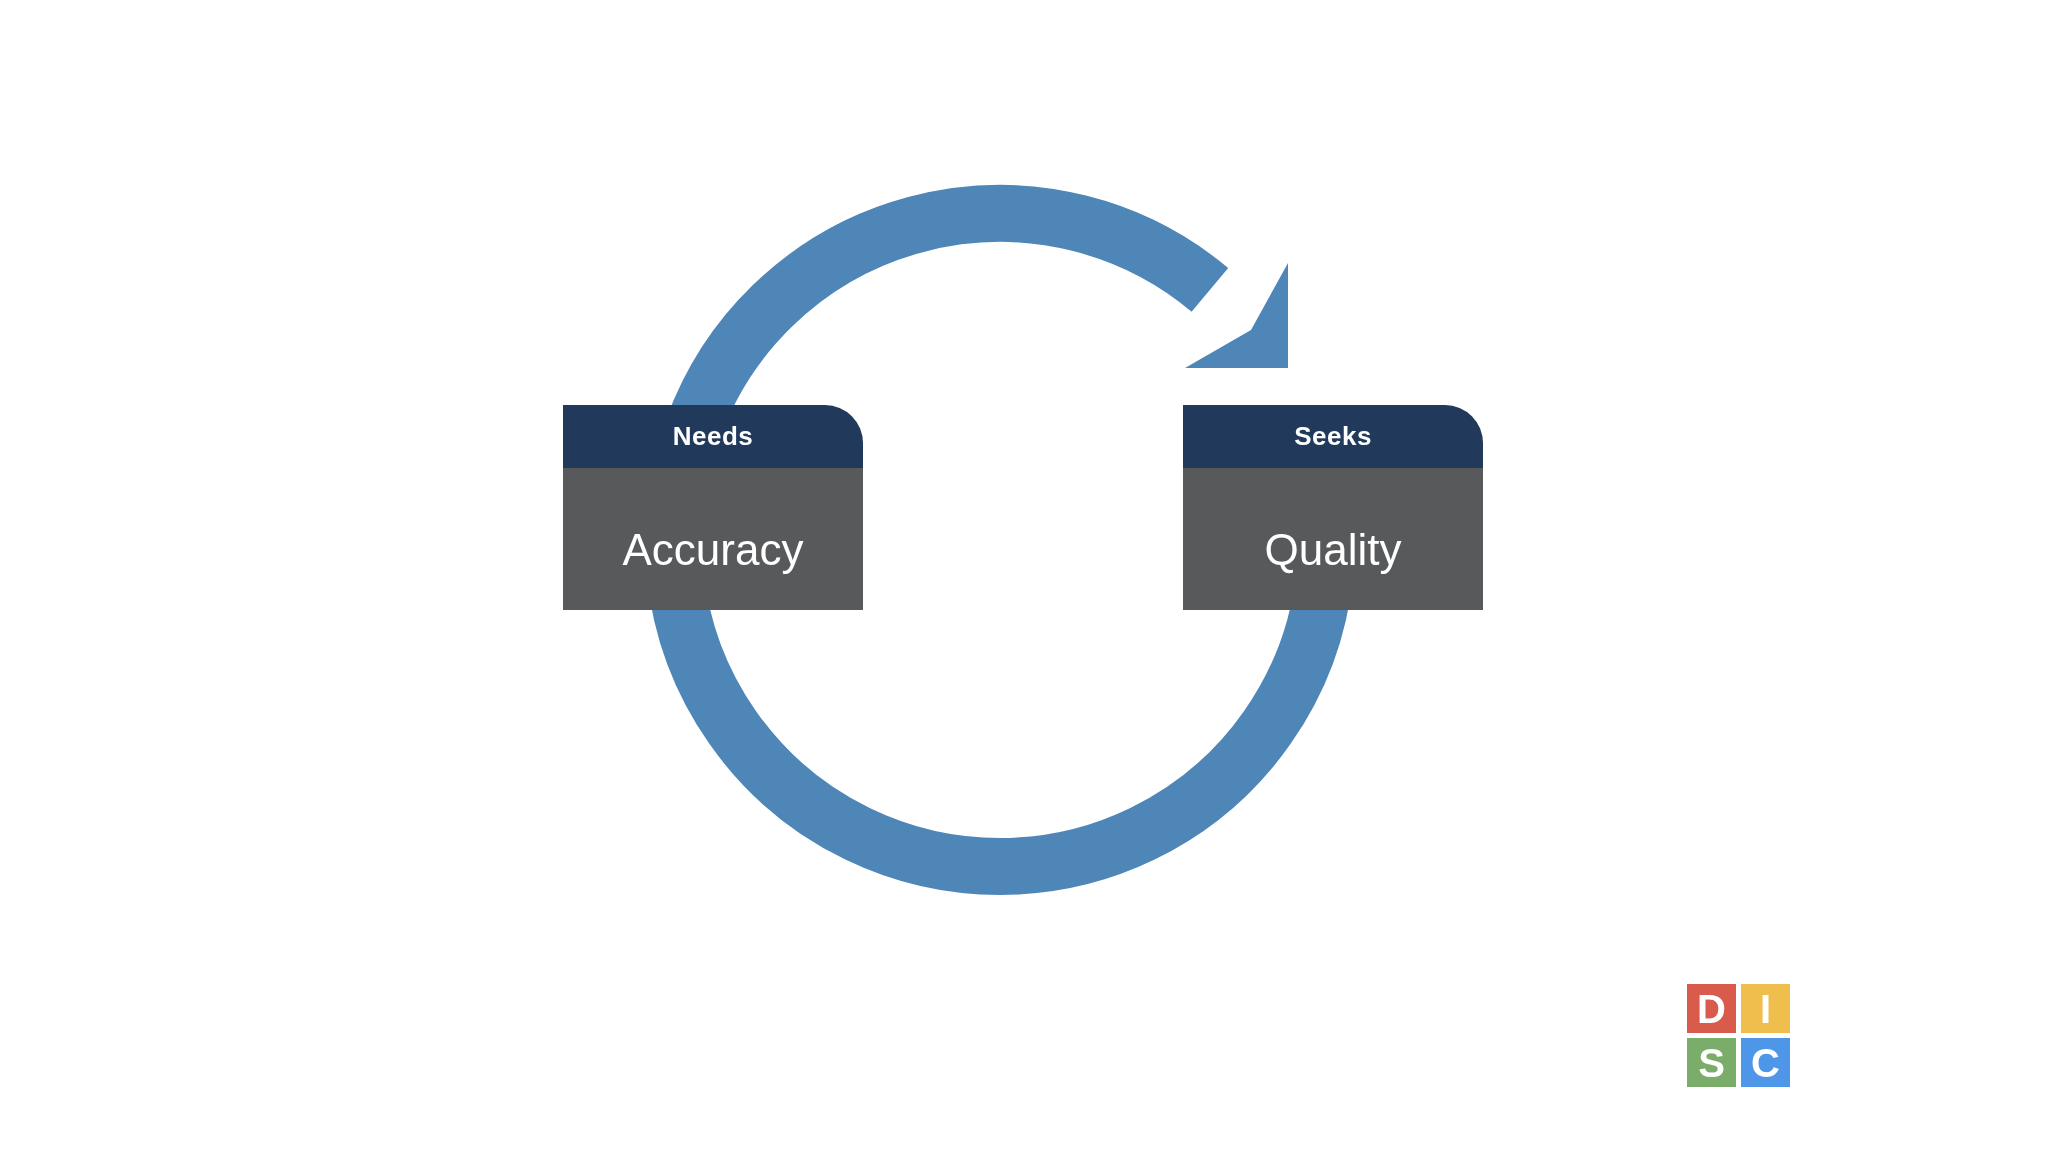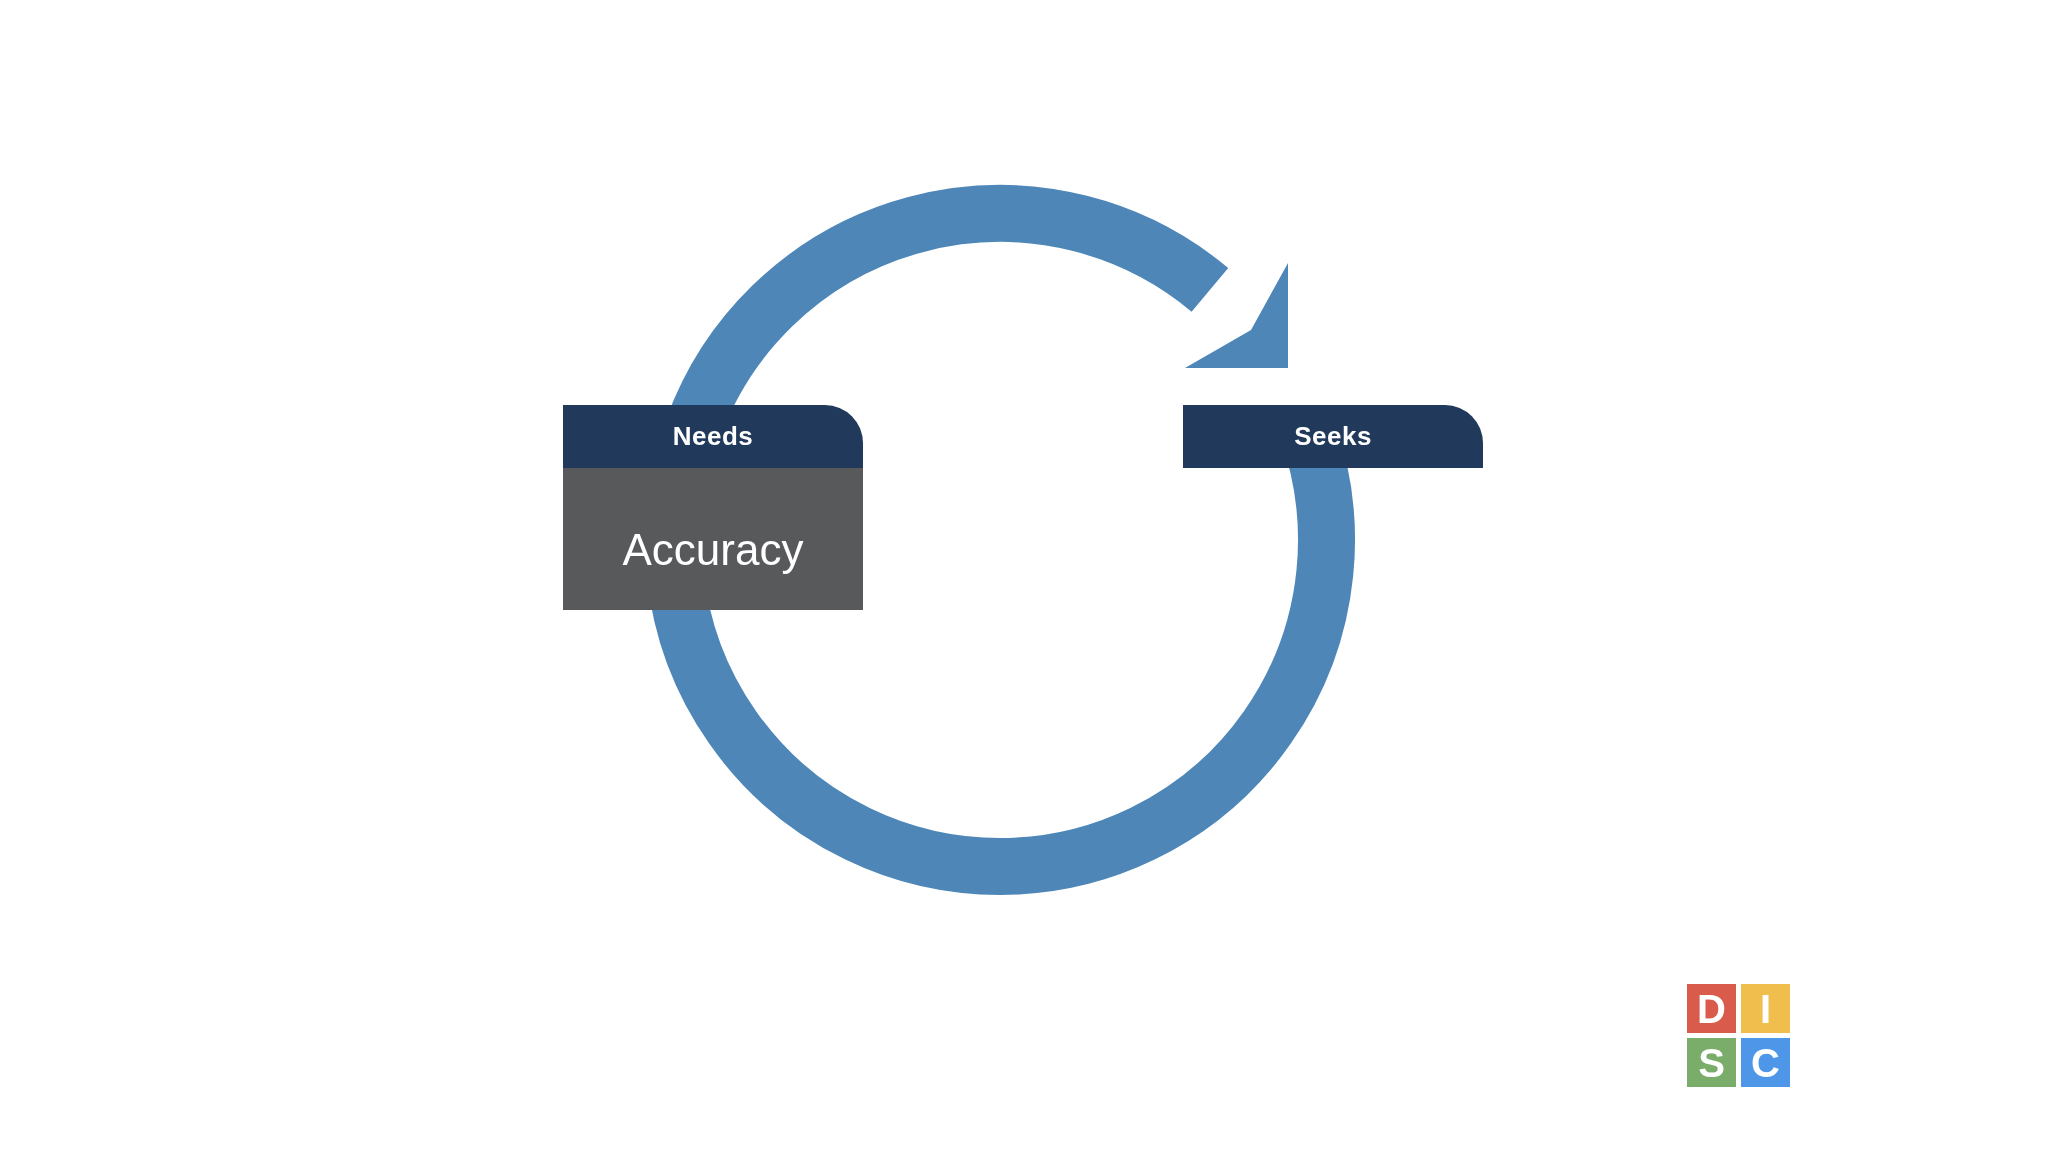--- a/index.html
+++ b/index.html
@@ -113,20 +113,21 @@
     <polygon class="cycle-head" points="1288,263 1288,368 1185,368 1251,330"></polygon>
   </svg>
 
   <div class="card card-left">
     <div class="card-header">Needs</div>
     <div class="card-body">Accuracy</div>
   </div>
 
   <div class="card card-right">
     <div class="card-header">Seeks</div>
+    <div class="card-body">Quality</div>
   </div>
 
   <div class="logo">
     <div class="logo-grid">
       <div class="logo-sq">D</div>
       <div class="logo-sq">I</div>
       <div class="logo-sq">S</div>
       <div class="logo-sq">C</div>
     </div>
   </div>

